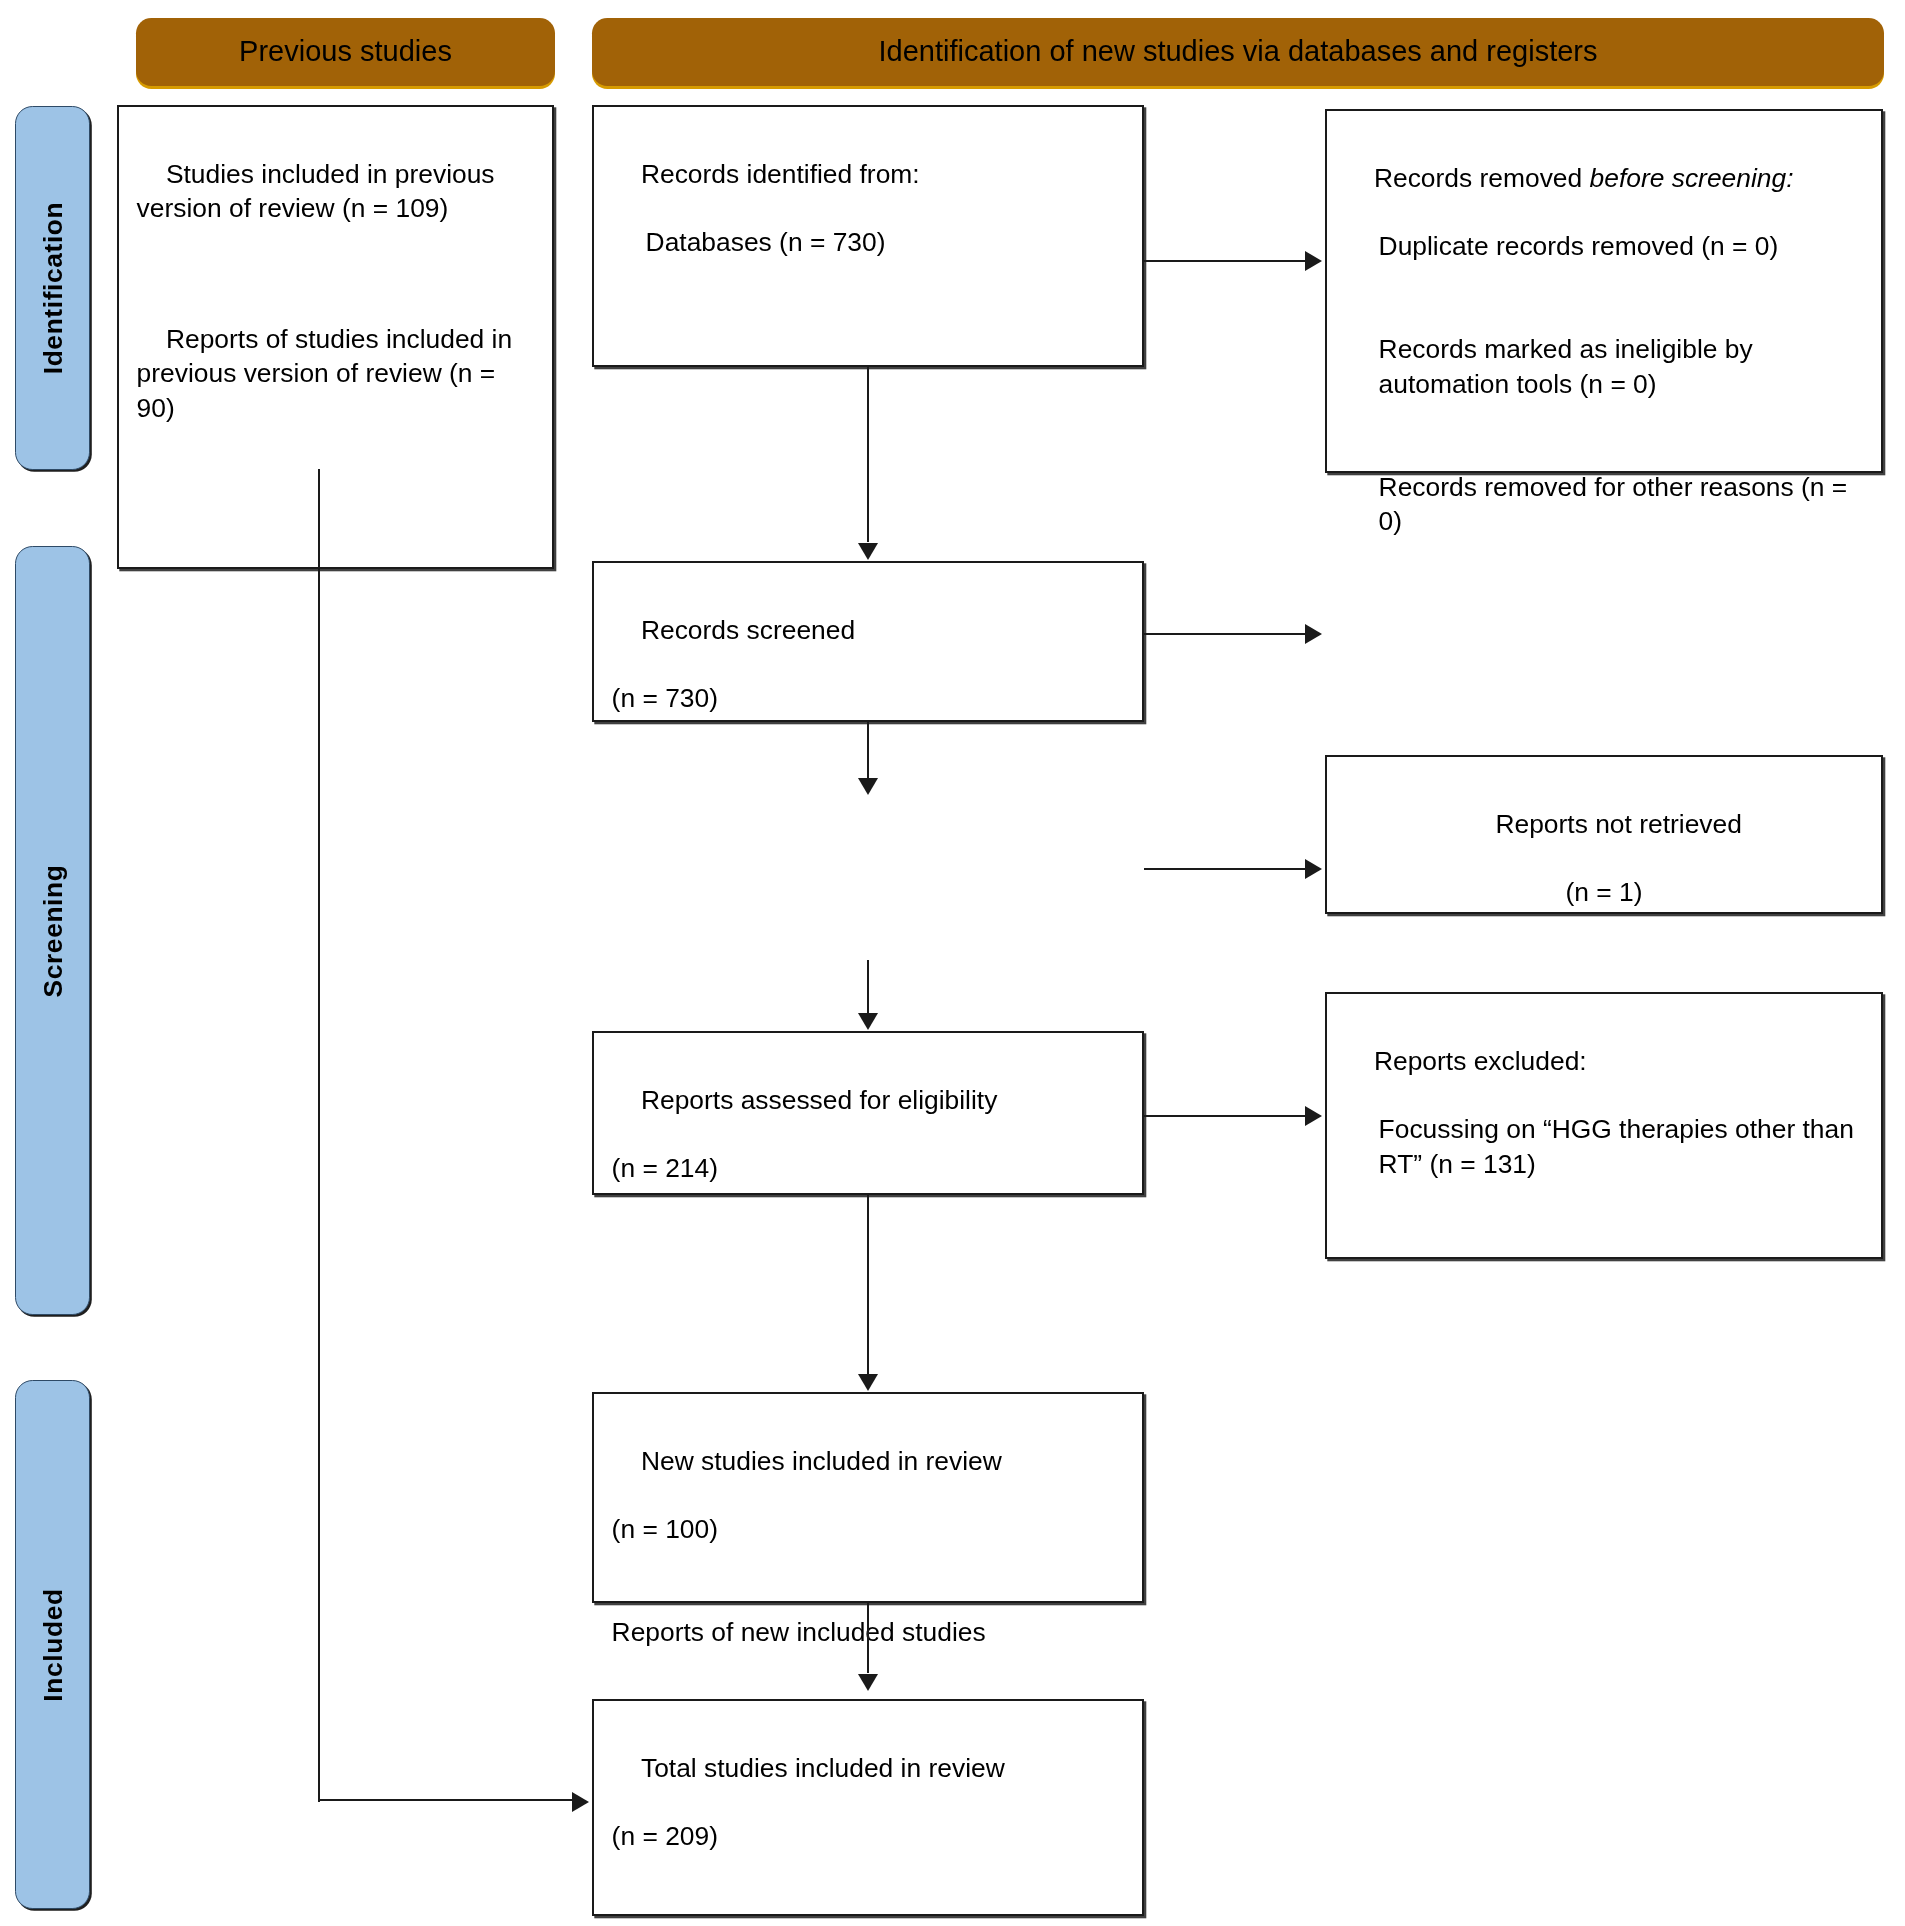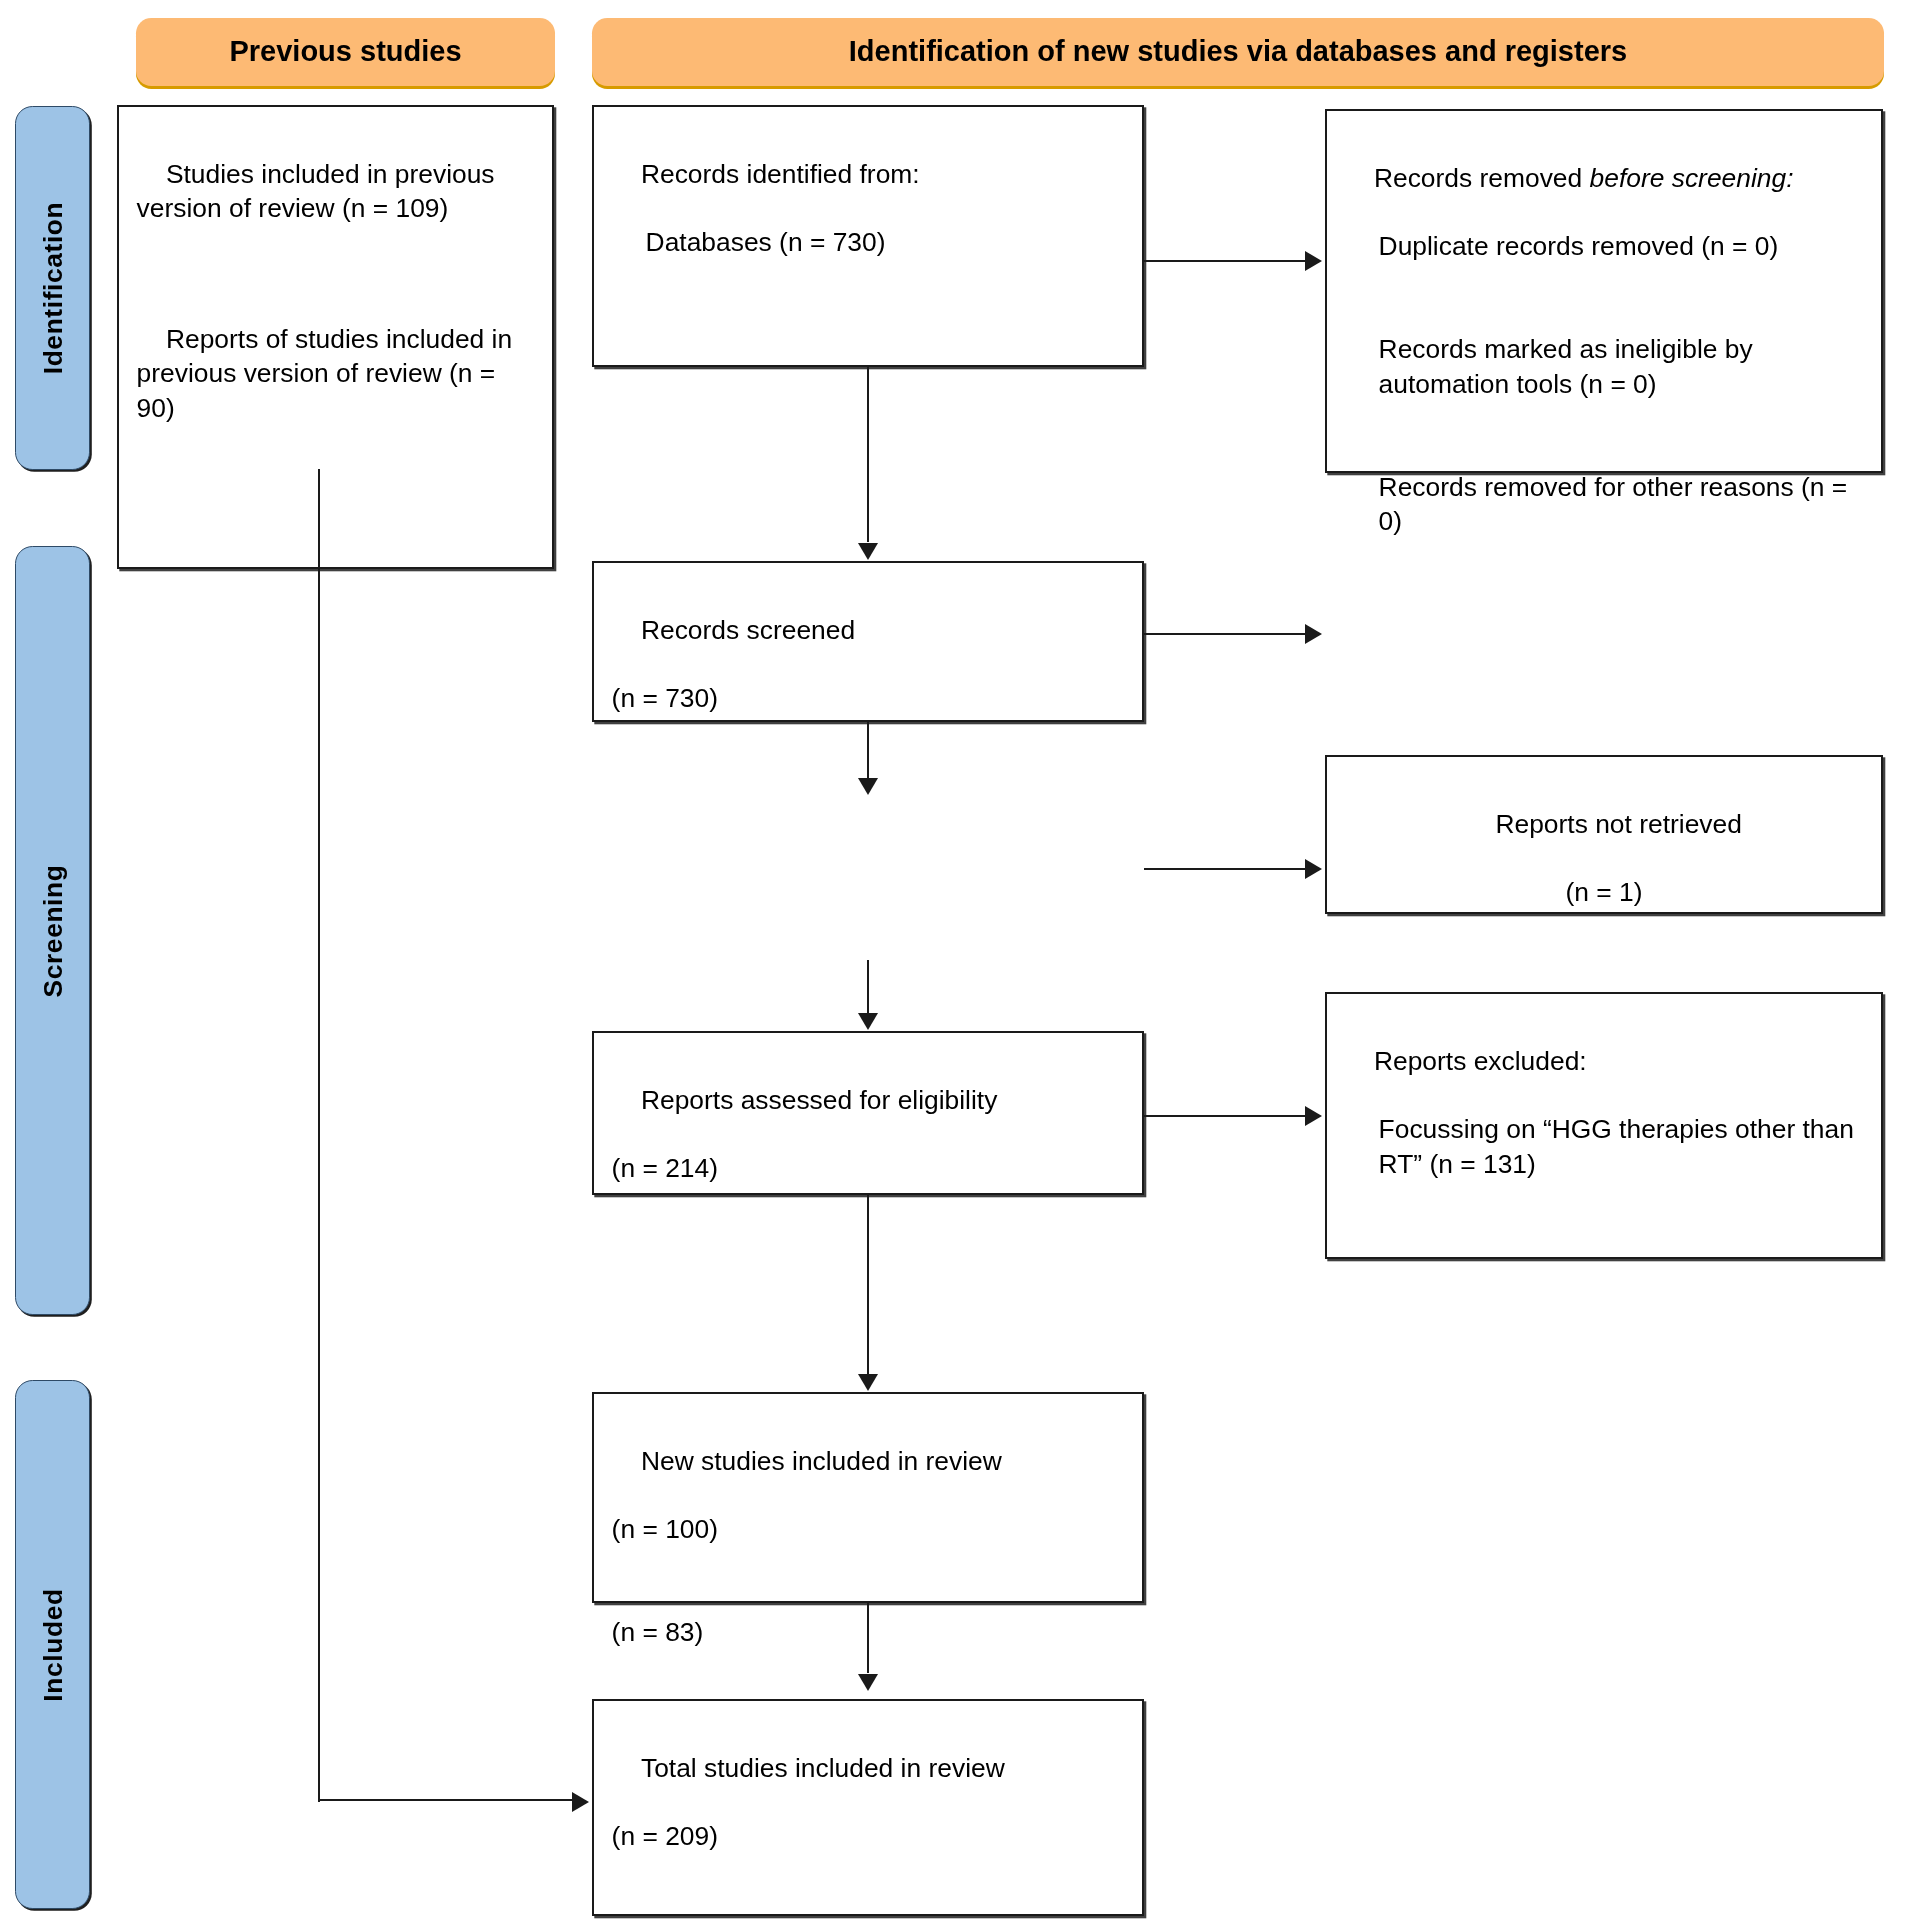--- a/index.html
+++ b/index.html
@@ -13,28 +13,28 @@
   #stage {
     position: relative;
     width: 1906px;
     height: 1926px;
     background: #ffffff;
     overflow: hidden;
   }
   
   .banner {
     position: absolute;
-    background: #fdba74;
+    background: #a16207;
     border-radius: 15.3px;
     box-shadow: 0 2.9px 0 0 #D79B00;
     display: flex;
     align-items: center;
     justify-content: center;
     color: #000000;
-    font-weight: bold;
+    font-weight: normal;
     text-align: center;
     box-sizing: border-box;
   }
   #banner-prev  { left: 136px;  top: 17.6px;  width: 419px;  height: 68px; font-size: 29px; }
   #banner-ident { left: 592px; top: 17.6px;  width: 1292px; height: 68px; font-size: 29px; }
 
   
   .rail {
     position: absolute;
     background: #9DC3E6;
@@ -161,20 +161,21 @@
   </div>
 
   <div class="box" id="box-rep-excluded">
     <span>Reports excluded:</span>
     <span class="indent">Focussing on “HGG therapies other than RT” (n = 131)</span>
   </div>
 
   <div class="box" id="box-new-included">
     <span>New studies included in review</span>
     <span style="display:block">(n = 100)</span>
+    <span style="display:block">Reports of new included studies</span>
     <span style="display:block">(n = 83)</span>
   </div>
 
   <div class="box" id="box-total-included">
     <span>Total studies included in review</span>
     <span style="display:block">(n = 209)</span>
     <span style="display:block">Reports of total included studies</span>
     
   </div>
 

